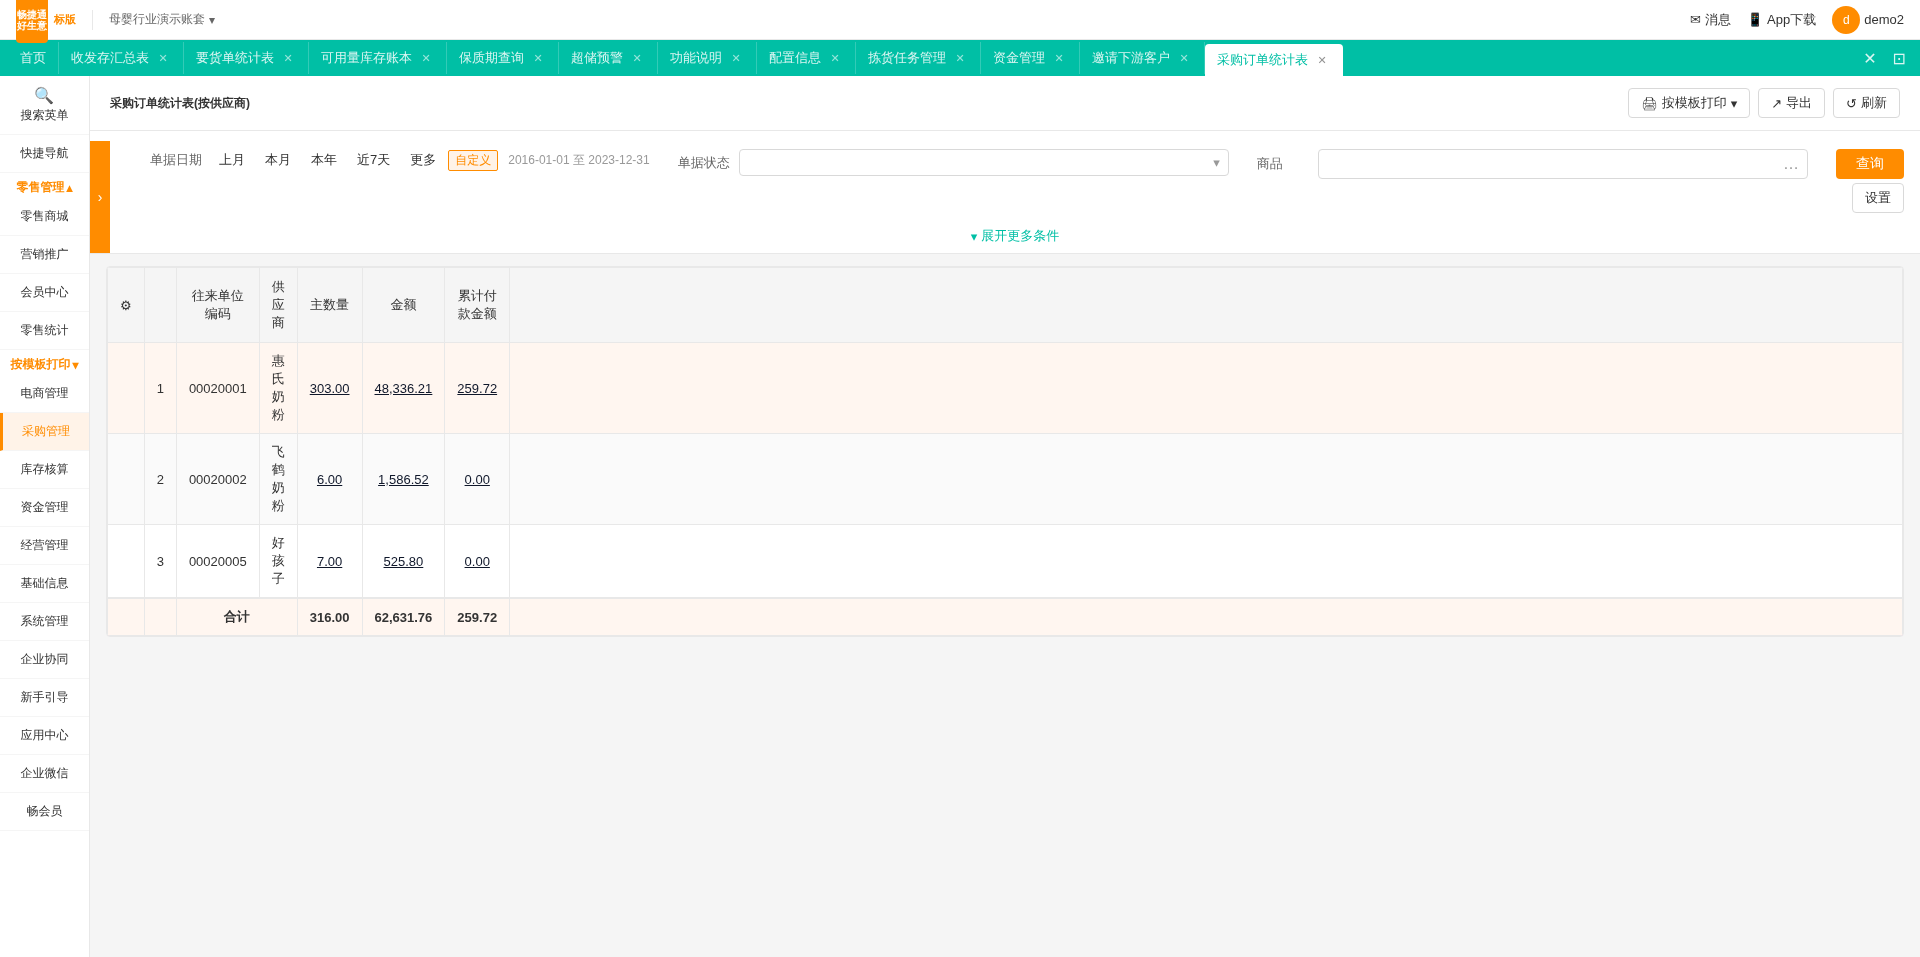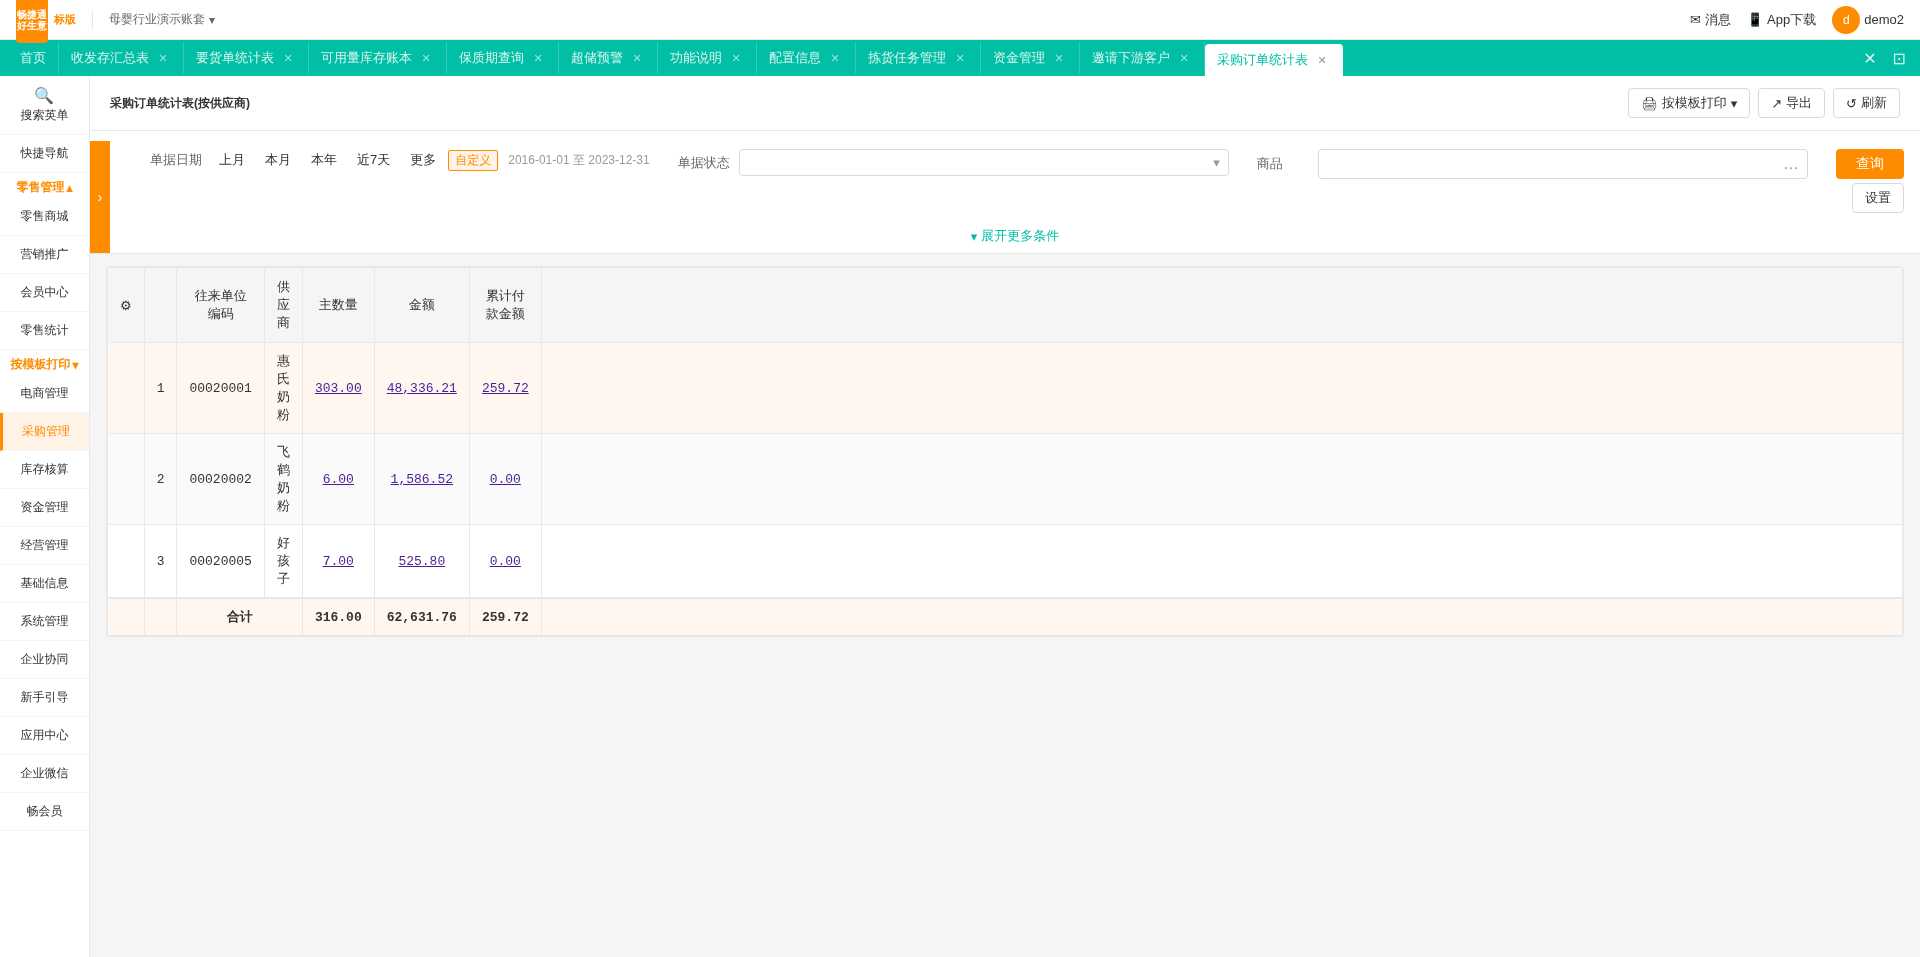--- a/index.html
+++ b/index.html
@@ -37,24 +37,24 @@
     .main-content { flex: 1; background: #f5f5f5; overflow-y: auto; padding: 0; }
     .page-header { background: #fff; padding: 12px 20px 0; border-bottom: 1px solid #e8e8e8; display: flex; align-items: center; justify-content: space-between; }
     .page-title { font-size: 12px; font-weight: bold; color: #333; padding-bottom: 12px; }
     .page-actions { display: flex; align-items: center; gap: 8px; padding-bottom: 12px; }
     .btn { padding: 5px 12px; border-radius: 4px; cursor: pointer; font-size: 13px; border: 1px solid #d9d9d9; background: #fff; display: flex; align-items: center; gap: 4px; }
     .btn-default { background: #fff; color: #333; }
     .date-shortcut { padding: 2px 8px; border-radius: 2px; cursor: pointer; color: #333; font-size: 13px; }
     .custom-tag { background: #fff3e8; color: #ff8c00; border: 1px solid #ff8c00; padding: 1px 6px; border-radius: 2px; font-size: 12px; }
     .data-table { width: 100%; border-collapse: collapse; }
     .data-table th { background: #f5f5f5; padding: 10px 12px; text-align: center; border: 1px solid #e8e8e8; color: #333; font-weight: normal; font-size: 13px; }
-    .data-table td { padding: 9px 12px; border: 1px solid #e8e8e8; text-align: center; font-size: 13px; color: #333; font-family: Liberation Mono, monospace; }
+    .data-table td { padding: 9px 12px; border: 1px solid #e8e8e8; text-align: center; font-size: 13px; color: #333; }
     .data-table tr:first-child td { background: #fff6f0; }
     .data-table tr:nth-child(even) td { background: #fafafa; }
-    .link-val { color: #4c1d95; text-decoration: underline; cursor: pointer; }
+    .link-val { color: #0f172a; text-decoration: underline; cursor: pointer; }
     .row-num { color: #999; }
 
     
     .table-footer { background: #f9a8d4; border-top: 2px solid #e8e8e8; }
     .table-footer td { padding: 9px 12px; font-size: 13px; font-weight: bold; border: 1px solid #e8e8e8; text-align: center; color: #333; }
 
     
     .search-btn { background: #ff8c00; color: #fff; border: none; padding: 6px 20px; border-radius: 4px; cursor: pointer; font-size: 14px; }
     .setting-btn { background: #fff; color: #333; border: 1px solid #d9d9d9; padding: 5px 12px; border-radius: 4px; cursor: pointer; font-size: 13px; }
 

